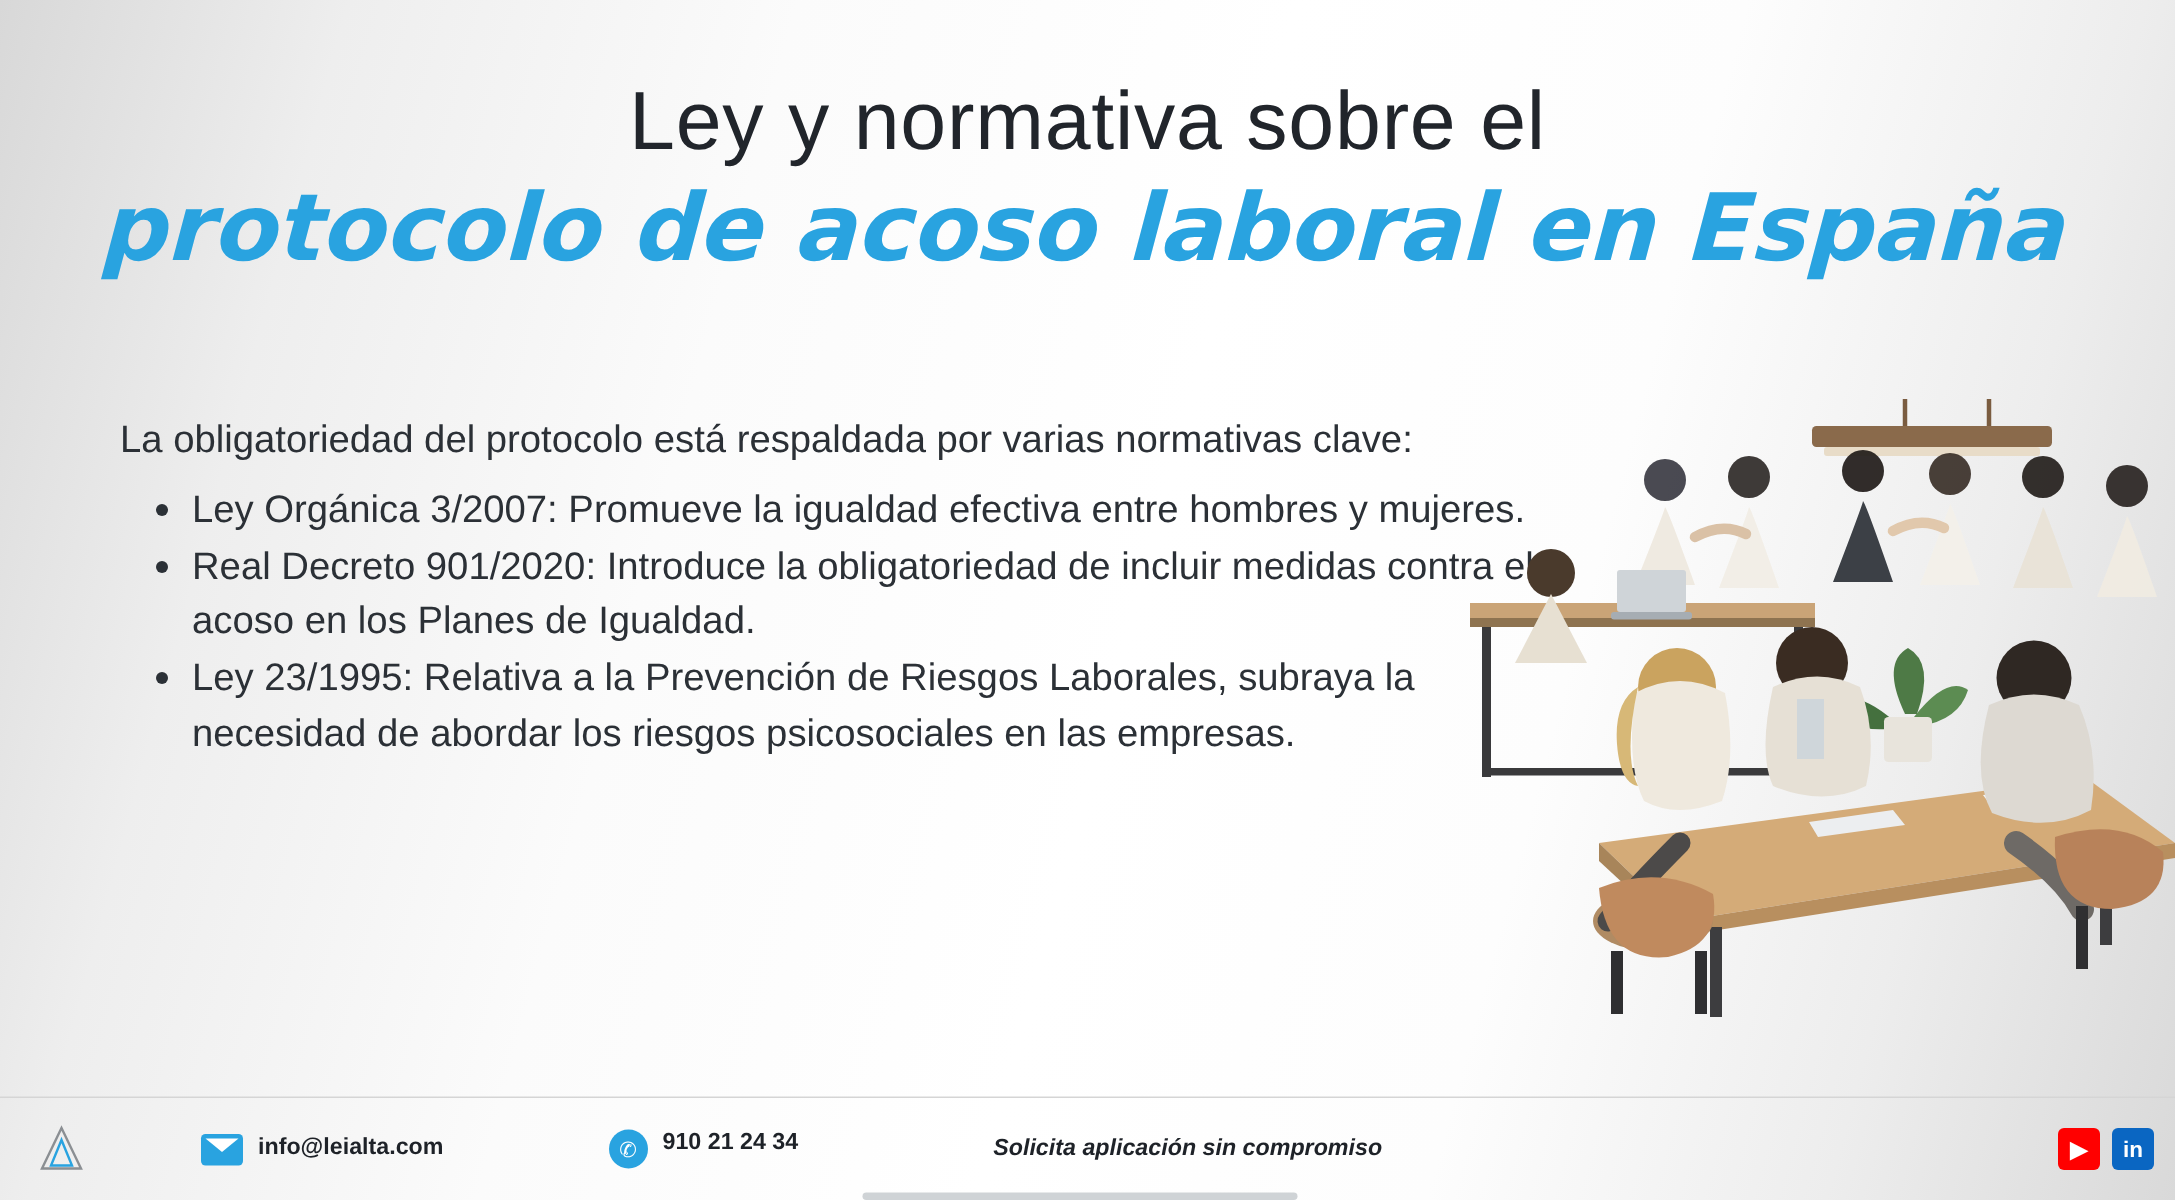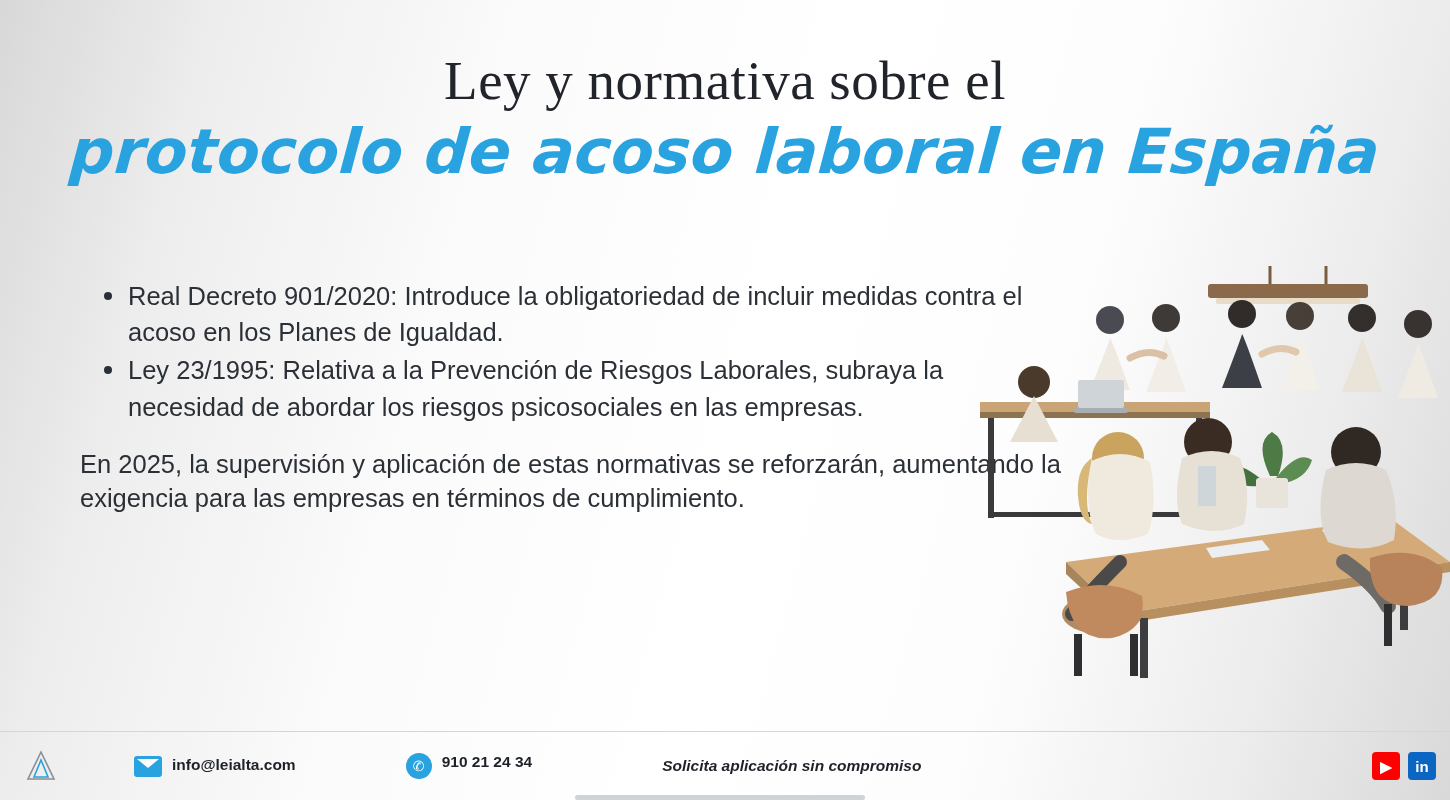--- a/index.html
+++ b/index.html
@@ -23,21 +23,21 @@
 
   
   .title-wrap {
     position: absolute;
     top: 52px;
     left: 0;
     width: 1450px;
     text-align: center;
   }
   .title-line1 {
-    font-family: Liberation Serif, serif;
+    font-family: Liberation Sans, sans-serif;
     font-size: 55px;
     color: #21252b;
     letter-spacing: 0.5px;
     line-height: 1.05;
     font-weight: 400;
   }
   .title-line2 {
     font-family: "DejaVu Sans", sans-serif;
     font-size: 62px;
     color: #29a3e0;
@@ -212,25 +212,26 @@
 <body>
 
 <div class="slide">
 
   <div class="title-wrap">
     <div class="title-line1">Ley y normativa sobre el</div>
     <div class="title-line2">protocolo de acoso laboral en España</div>
   </div>
 
   <div class="body-block">
+    <p class="lead">La obligatoriedad del protocolo está respaldada por varias normativas clave:</p>
     <ul class="points">
+      <li>Ley Orgánica 3/2007: Promueve la igualdad efectiva entre hombres y mujeres.</li>
       <li>Real Decreto 901/2020: Introduce la obligatoriedad de incluir medidas contra el acoso en los Planes de Igualdad.</li>
       <li>Ley 23/1995: Relativa a la Prevención de Riesgos Laborales, subraya la necesidad de abordar los riesgos psicosociales en las empresas.</li>
     </ul>
-    <p class="closing">En 2025, la supervisión y aplicación de estas normativas se reforzarán, aumentando la exigencia para las empresas en términos de cumplimiento.</p>
   </div>
 
   <div class="illustration">
     <svg class="illu-svg" width="480" height="420" viewBox="0 0 480 420" xmlns="http://www.w3.org/2000/svg">
 
       <rect x="238" y="22" width="160" height="14" rx="3" fill="#8a6a4b"></rect>
       <rect x="246" y="36" width="144" height="6" rx="2" fill="#e8dcc8"></rect>
       <line x1="300" y1="4" x2="300" y2="22" stroke="#7a5c40" stroke-width="3"></line>
       <line x1="356" y1="4" x2="356" y2="22" stroke="#7a5c40" stroke-width="3"></line>
 

